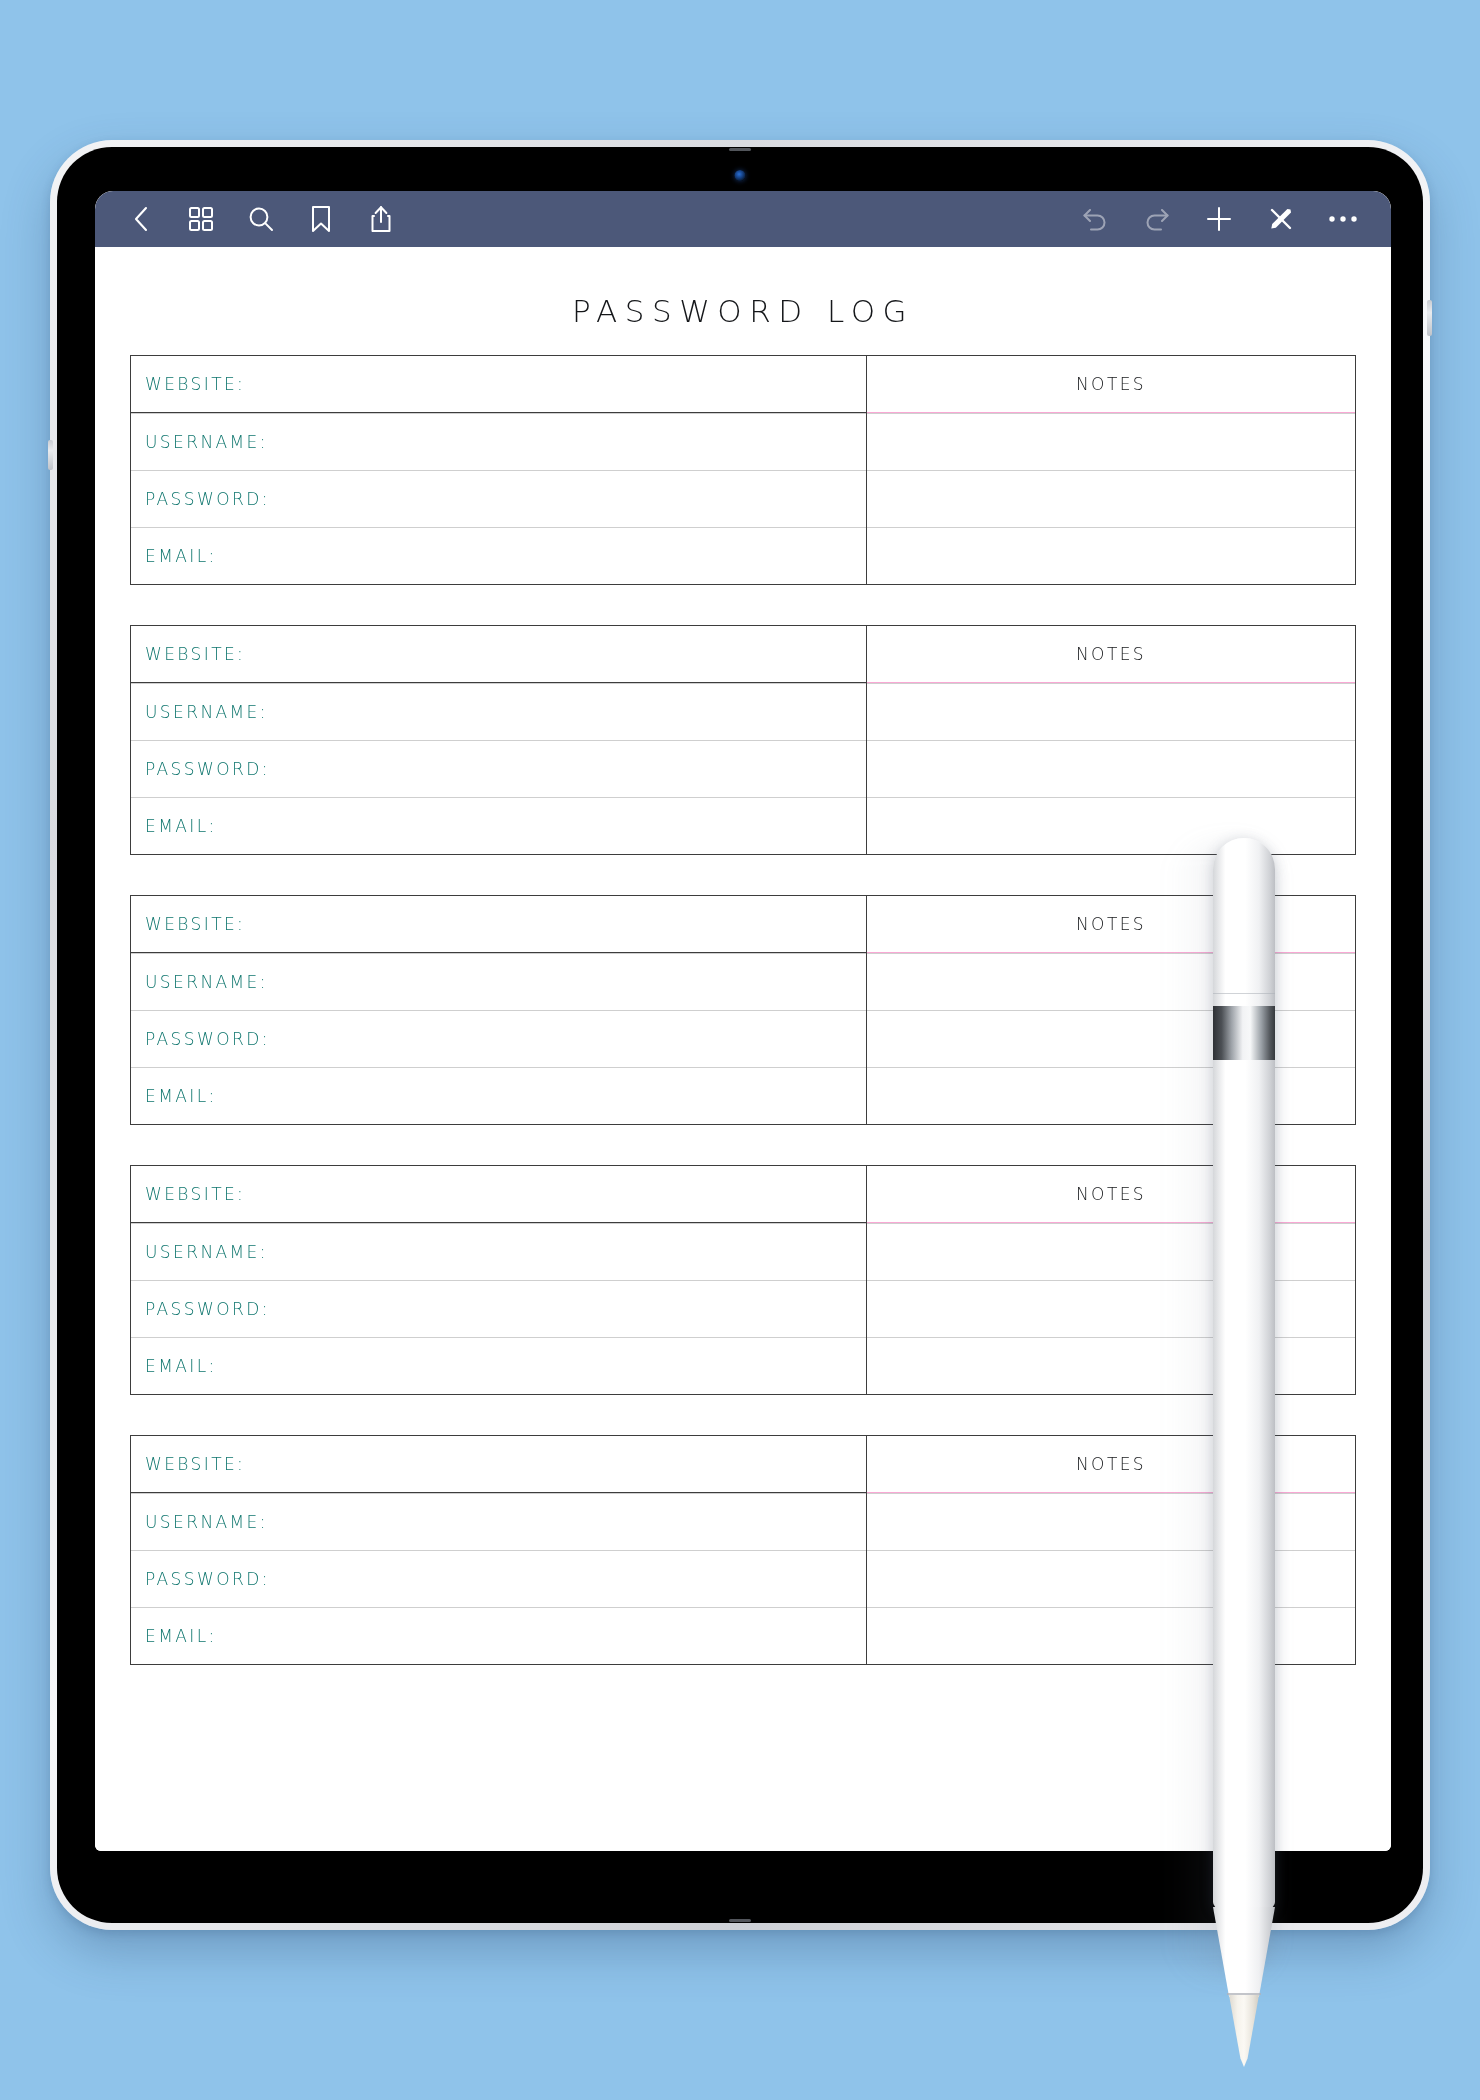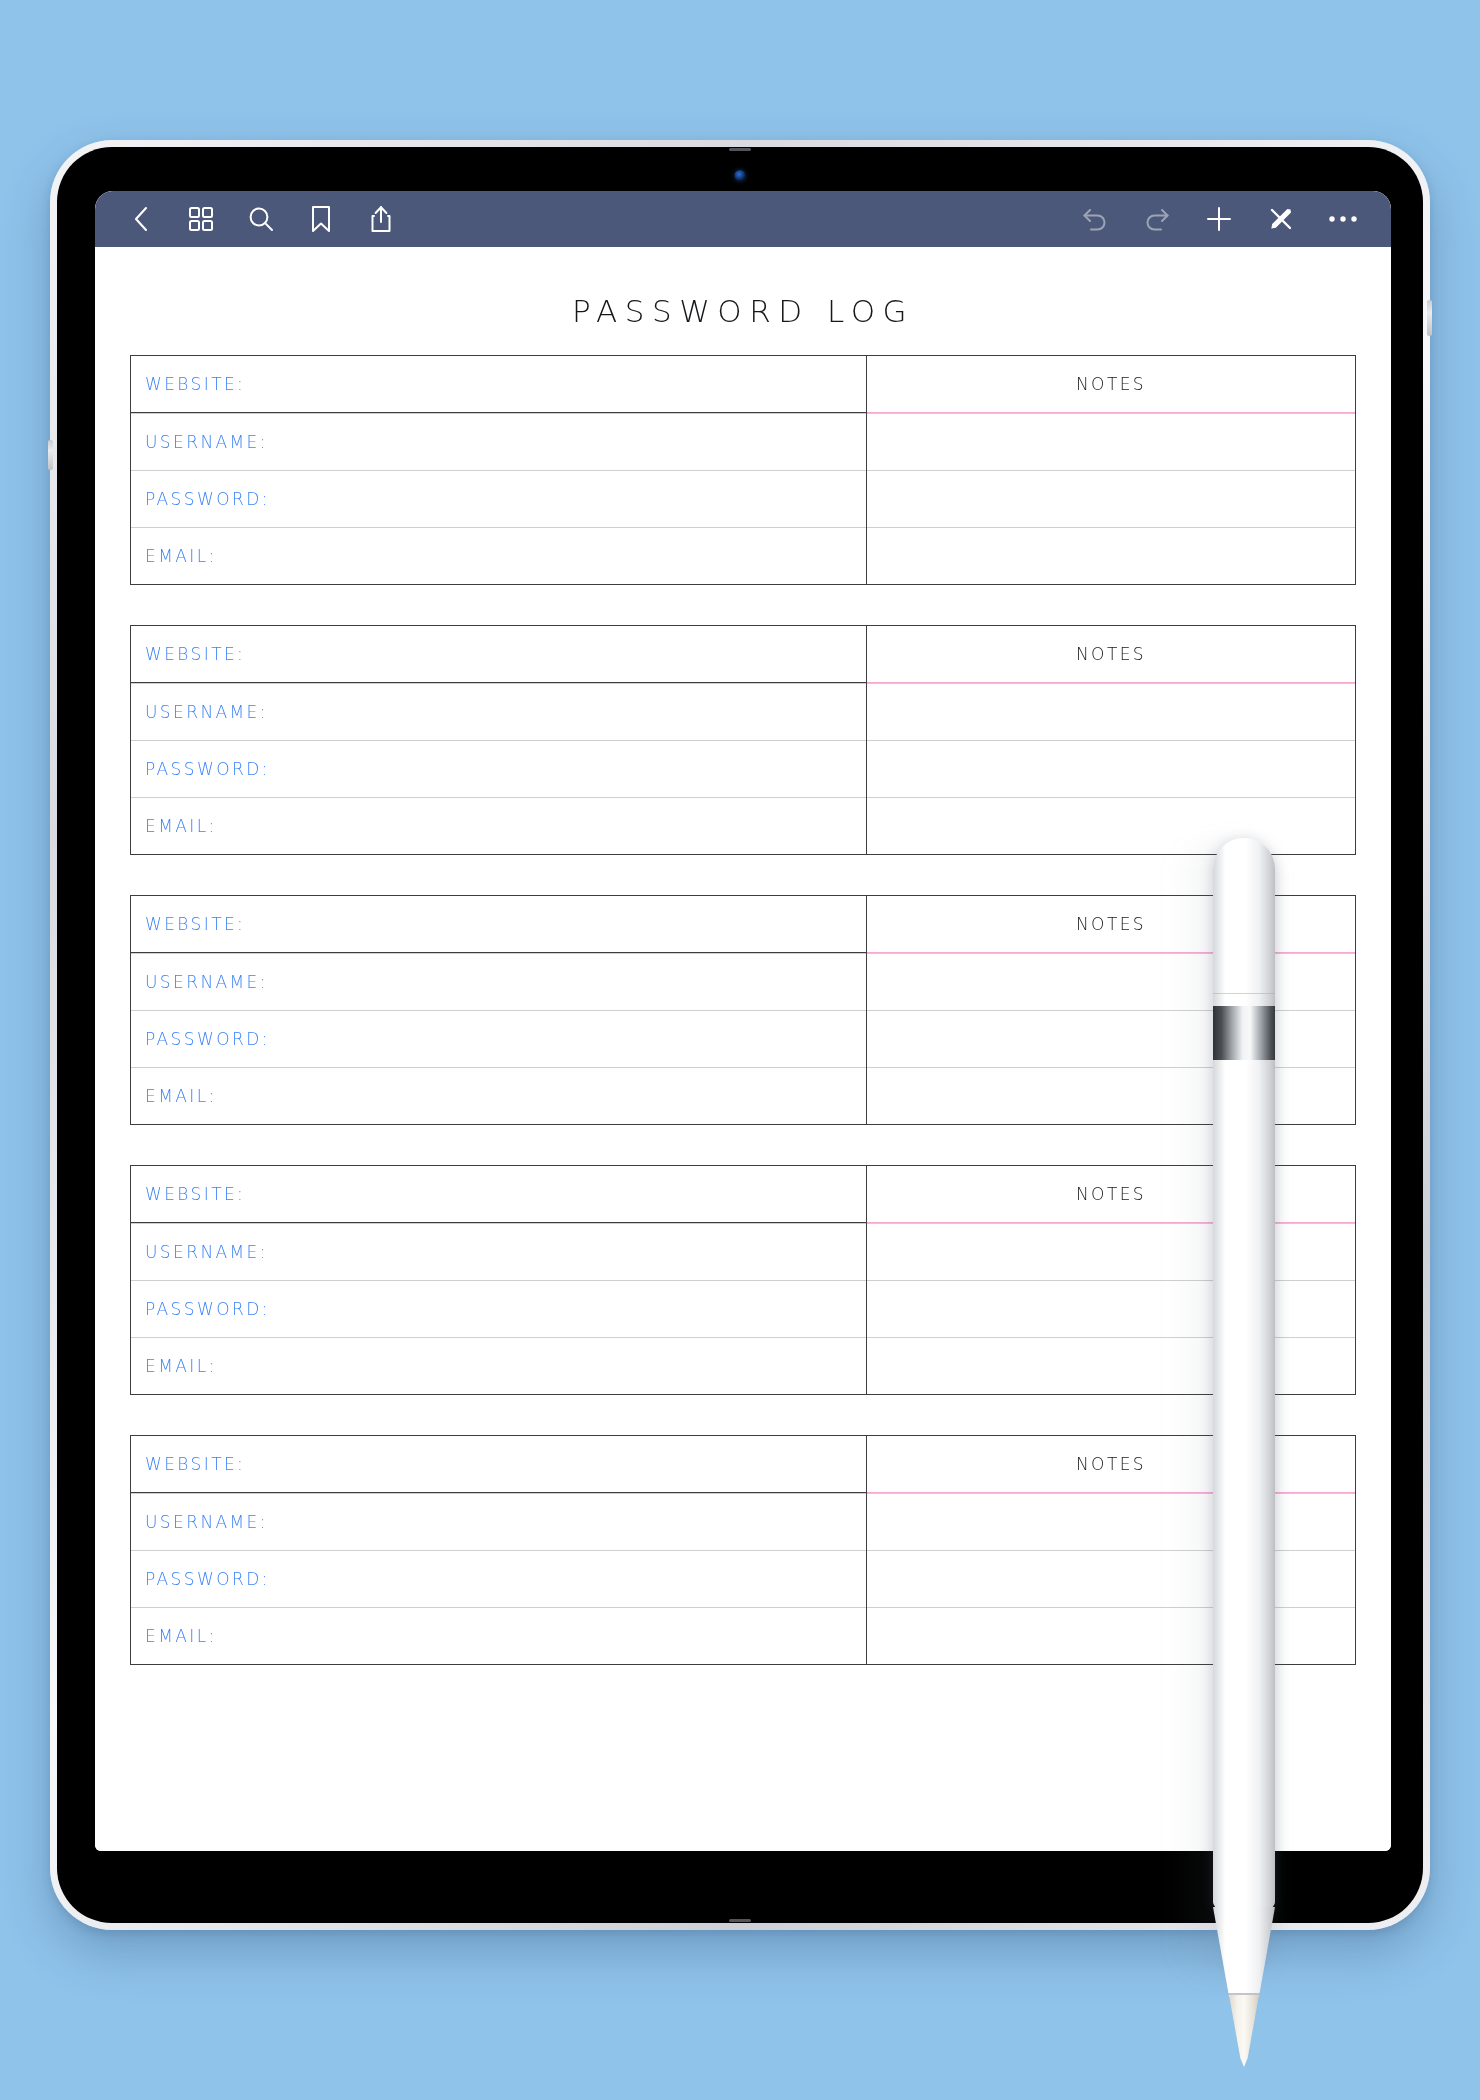--- a/index.html
+++ b/index.html
@@ -174,21 +174,21 @@
   .field-row {
     height: 57px;
     display: flex;
     align-items: center;
     padding-left: 14px;
     box-sizing: border-box;
     font-family: "DejaVu Sans", sans-serif;
     font-size: 17px;
     font-weight: 300;
     letter-spacing: 2.4px;
-    color: #3b82f6;
+    color: #0f766e;
     border-top: 1px solid #cfcfcf;
   }
   .field-row.first-row {
     border-top: none;
     border-bottom: 1px solid #3d3d3d;
   }
   .notes-cell {
     height: 57px;
     display: flex;
     align-items: center;

